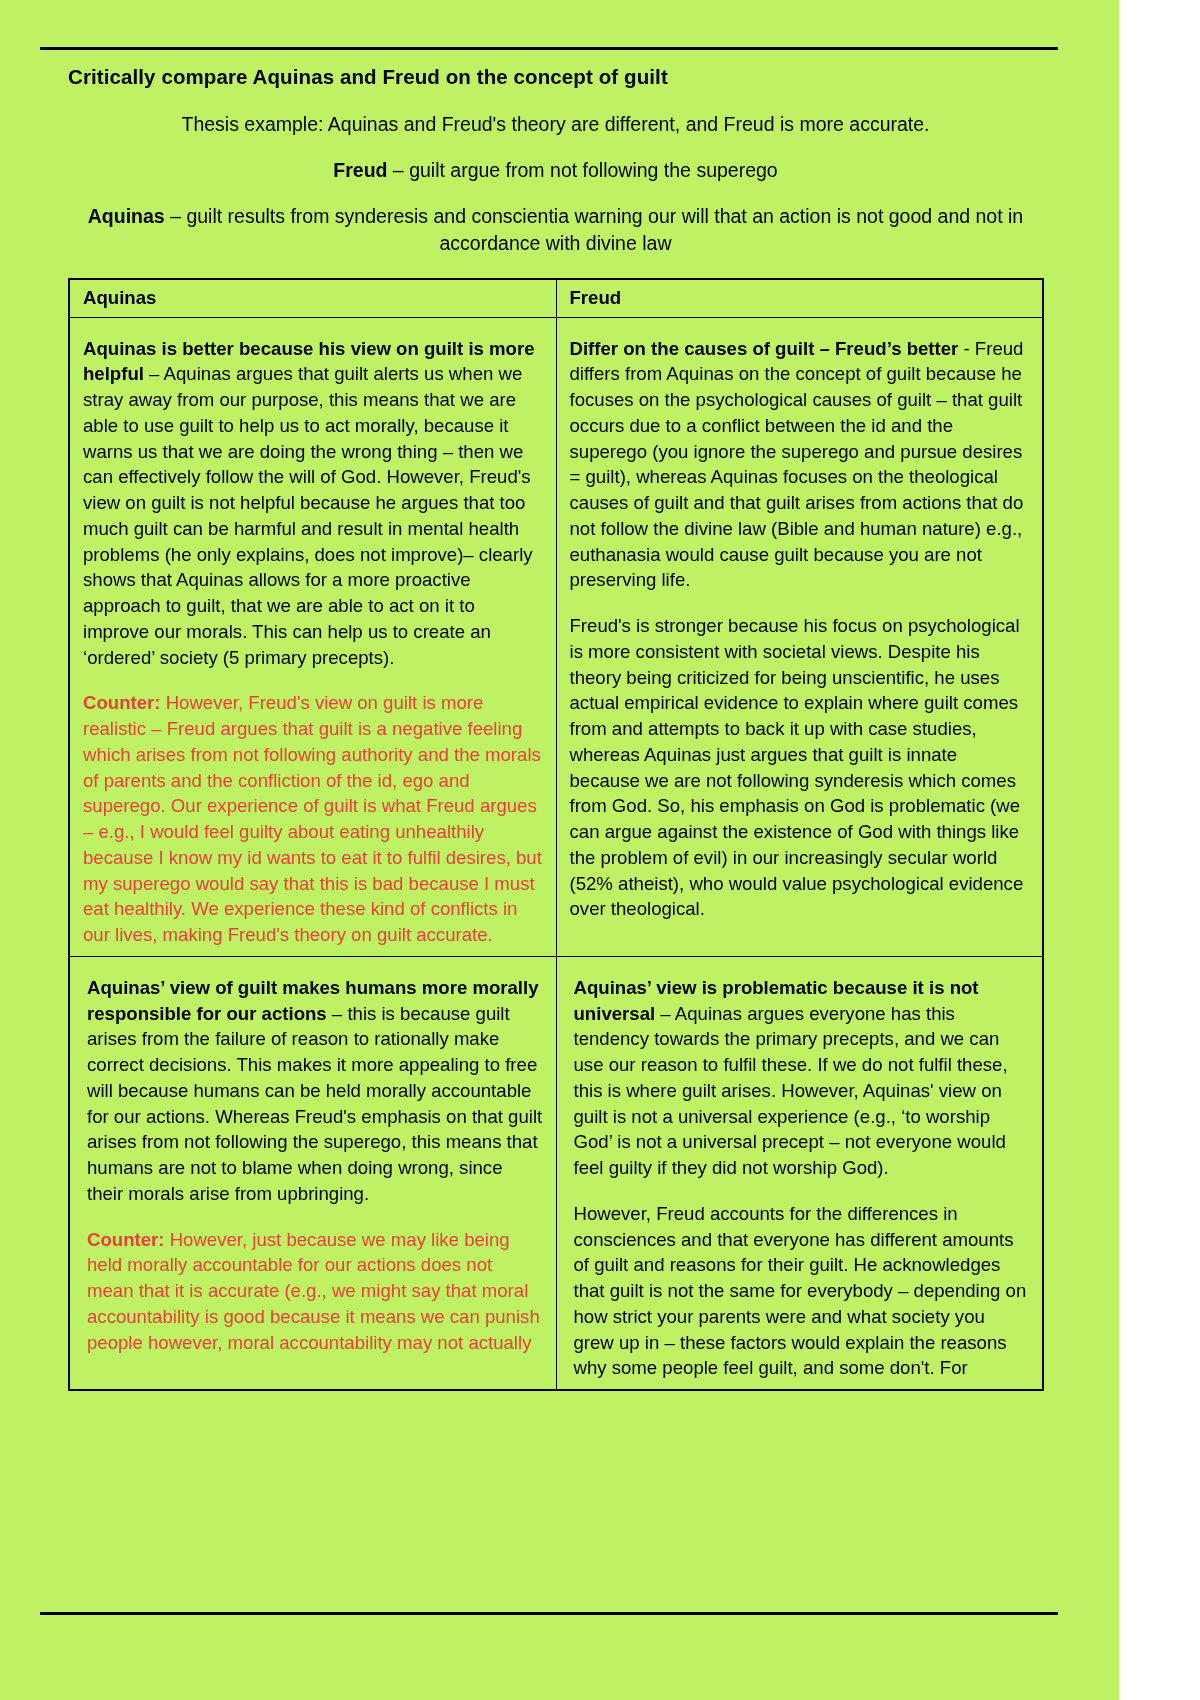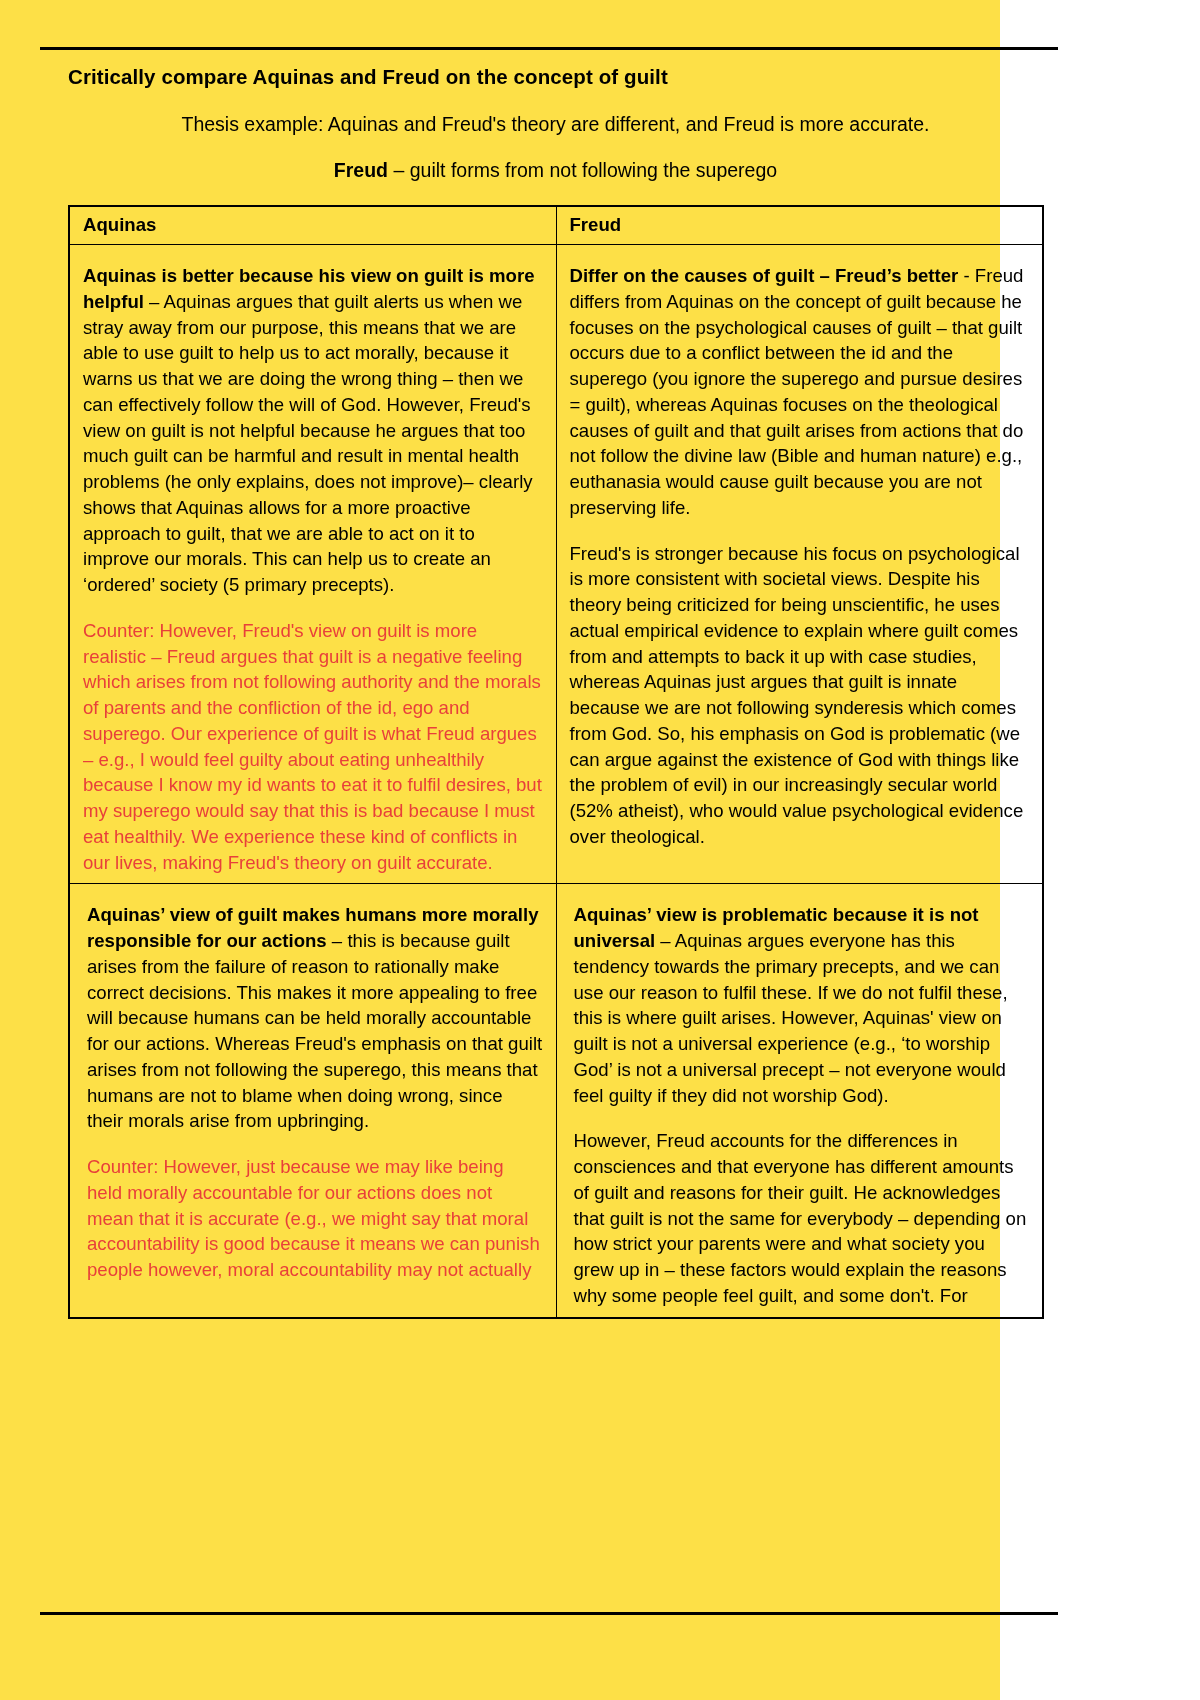--- a/index.html
+++ b/index.html
@@ -9,23 +9,23 @@
   }
   body {
     width: 1200px;
     height: 1700px;
     font-family: "Liberation Sans", sans-serif;
     color: #000000;
     overflow: hidden;
   }
   .page {
     position: relative;
-    width: 1000px;
+    width: 1119px;
     height: 1700px;
-    background: #fde047;
+    background: #bef264;
     box-sizing: border-box;
   }
   .rule-top {
     position: absolute;
     left: 40px;
     top: 47px;
     width: 1018px;
     height: 0;
     border-top: 3px solid #000000;
   }
@@ -86,41 +86,42 @@
     margin: 12px 0 20px 0;
   }
   td.cell p:last-child {
     margin-bottom: 0;
   }
   td.cell p.tight {
     margin-bottom: 0;
   }
   .lead { font-weight: bold; }
   .counter { color: #e8403a; }
-  .counter .lbl { font-weight: normal; color: #e8403a; }
+  .counter .lbl { font-weight: bold; color: #e8403a; }
   .clip-row td.cell {
     overflow: hidden;
     padding-left: 17px;
   }
 </style>
 </head>
 <body>
 
 <div class="page">
 
   <div class="rule-top"></div>
 
   <div class="content">
 
     <h1 class="doc-title">Critically compare Aquinas and Freud on the concept of guilt</h1>
 
     <p class="intro"><span>Thesis example: Aquinas and Freud's theory are different, and Freud is more accurate.</span></p>
 
-    <p class="intro"><b>Freud</b><span> – guilt forms from not following the superego</span></p>
+    <p class="intro"><b>Freud</b><span> – guilt argue from not following the superego</span></p>
 
+    <p class="intro"><b>Aquinas</b><span> – guilt results from synderesis and conscientia warning our will that an action is not good and not in accordance with divine law</span></p>
 
     <table class="compare">
       <colgroup>
           <col class="c1">
           <col class="c2">
         </colgroup>
       <thead>
         <tr>
           <th>Aquinas</th>
           <th>Freud</th>

